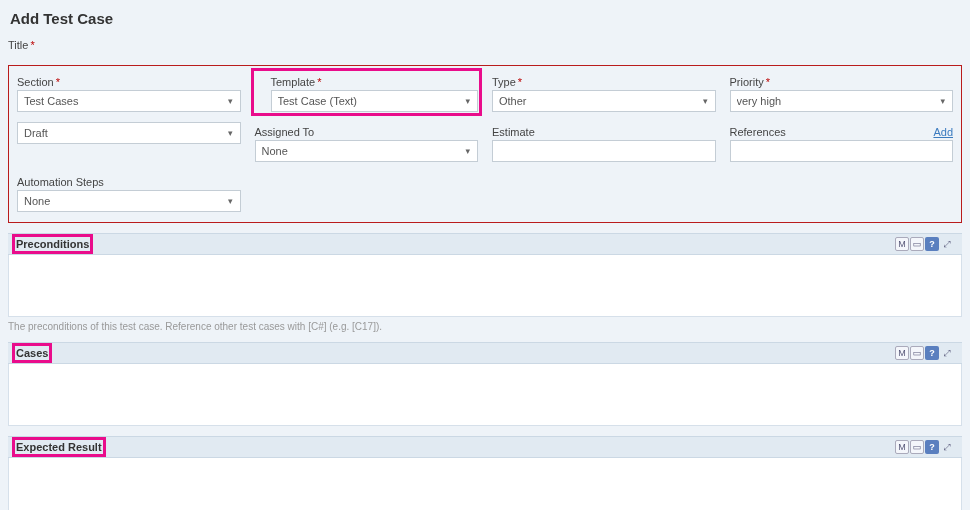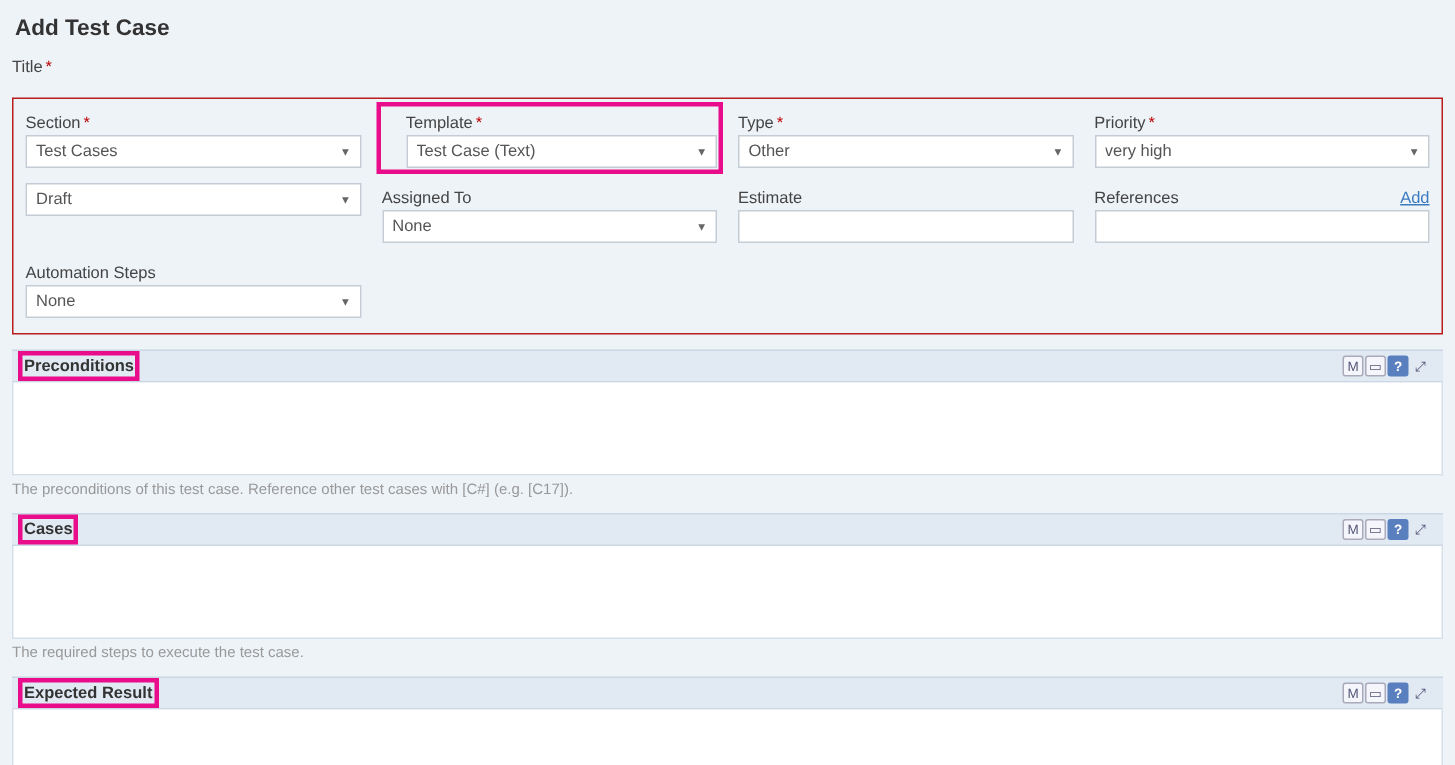--- a/index.html
+++ b/index.html
@@ -235,21 +235,20 @@
       </span>
       <span class="section-icons">
         <span class="badge">M</span>
         <span class="badge">▭</span>
         <span class="help">?</span>
         <span>⤢</span>
       </span>
     </div>
   </div>
   <div class="section-body"></div>
-  <div class="hint">The required steps to execute the test case.</div>
 </div>
 
 <div class="textarea-section">
   <div class="section-header-outer">
     <div class="section-header">
       <span class="section-title" style="position:relative;">
         <span class="pink-overlay" style="top:-4px;left:-4px;right:-4px;bottom:-4px;"></span>
         <span>Expected Result</span>
       </span>
       <span class="section-icons">

